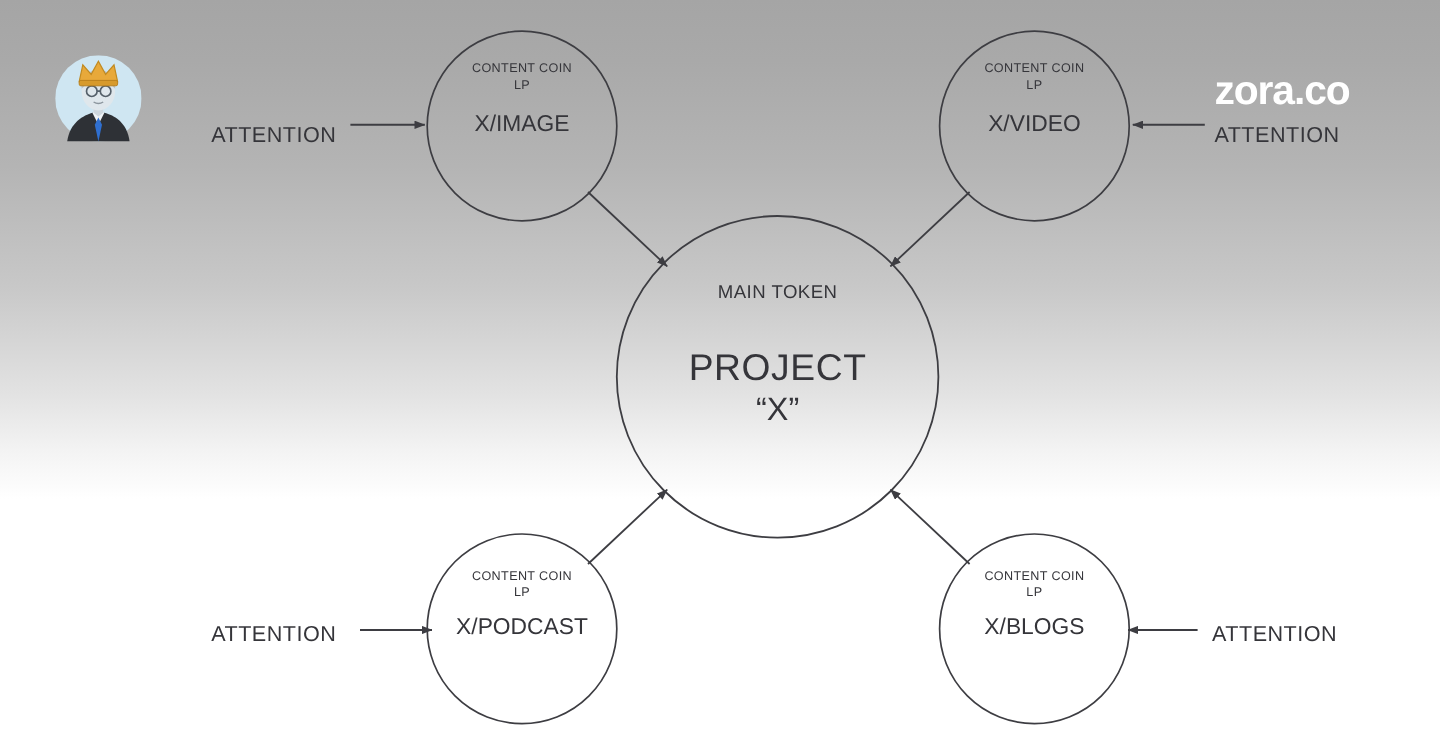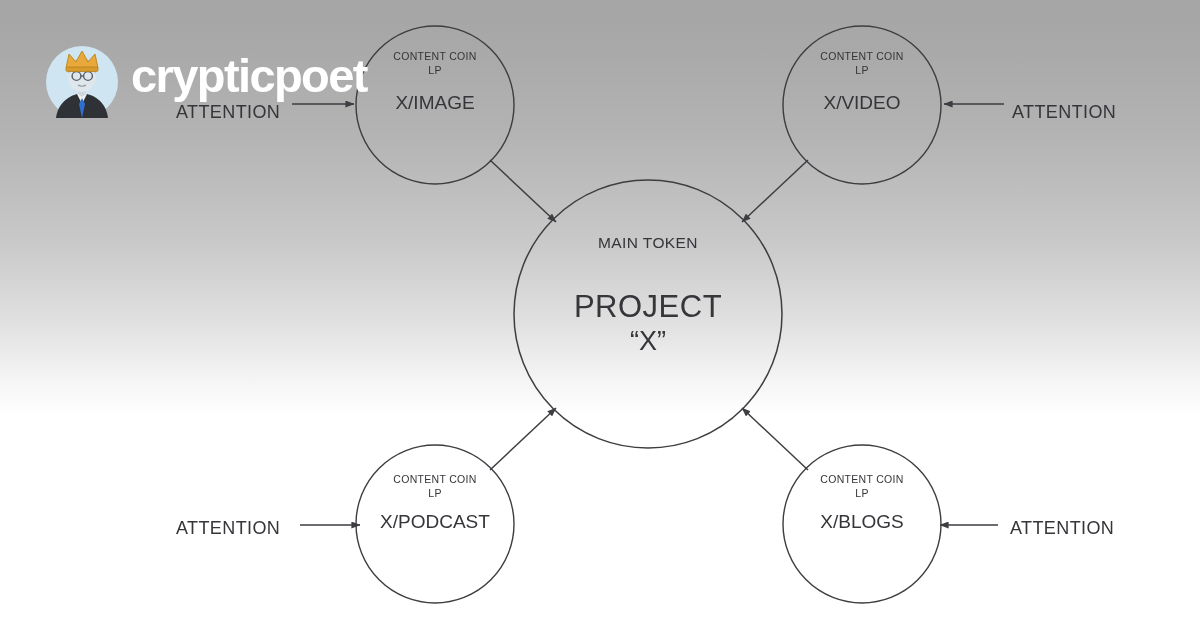--- a/index.html
+++ b/index.html
@@ -198,15 +198,15 @@
 
       <path d="M32 39 Q36 41.5 40 39" fill="none" stroke="#8c969e" stroke-width="1.2"></path>
     </g>
 
     <g>
       <path d="M20 22 L23 8 L30 16 L36 5 L42 16 L49 8 L52 22 Z" fill="#e8a93a" stroke="#c08a22" stroke-width="1"></path>
       <rect x="20" y="21" width="32" height="4.5" rx="1.4" fill="#d79a2c" stroke="#b87f1c" stroke-width="0.8"></rect>
     </g>
   </svg>
 
-  <div class="brand-word" id="brand-left">crypticpoet</div>
+  <div class="brand-word" id="brand-right">zora.co</div>
 
 </div>
 
 </body></html>

